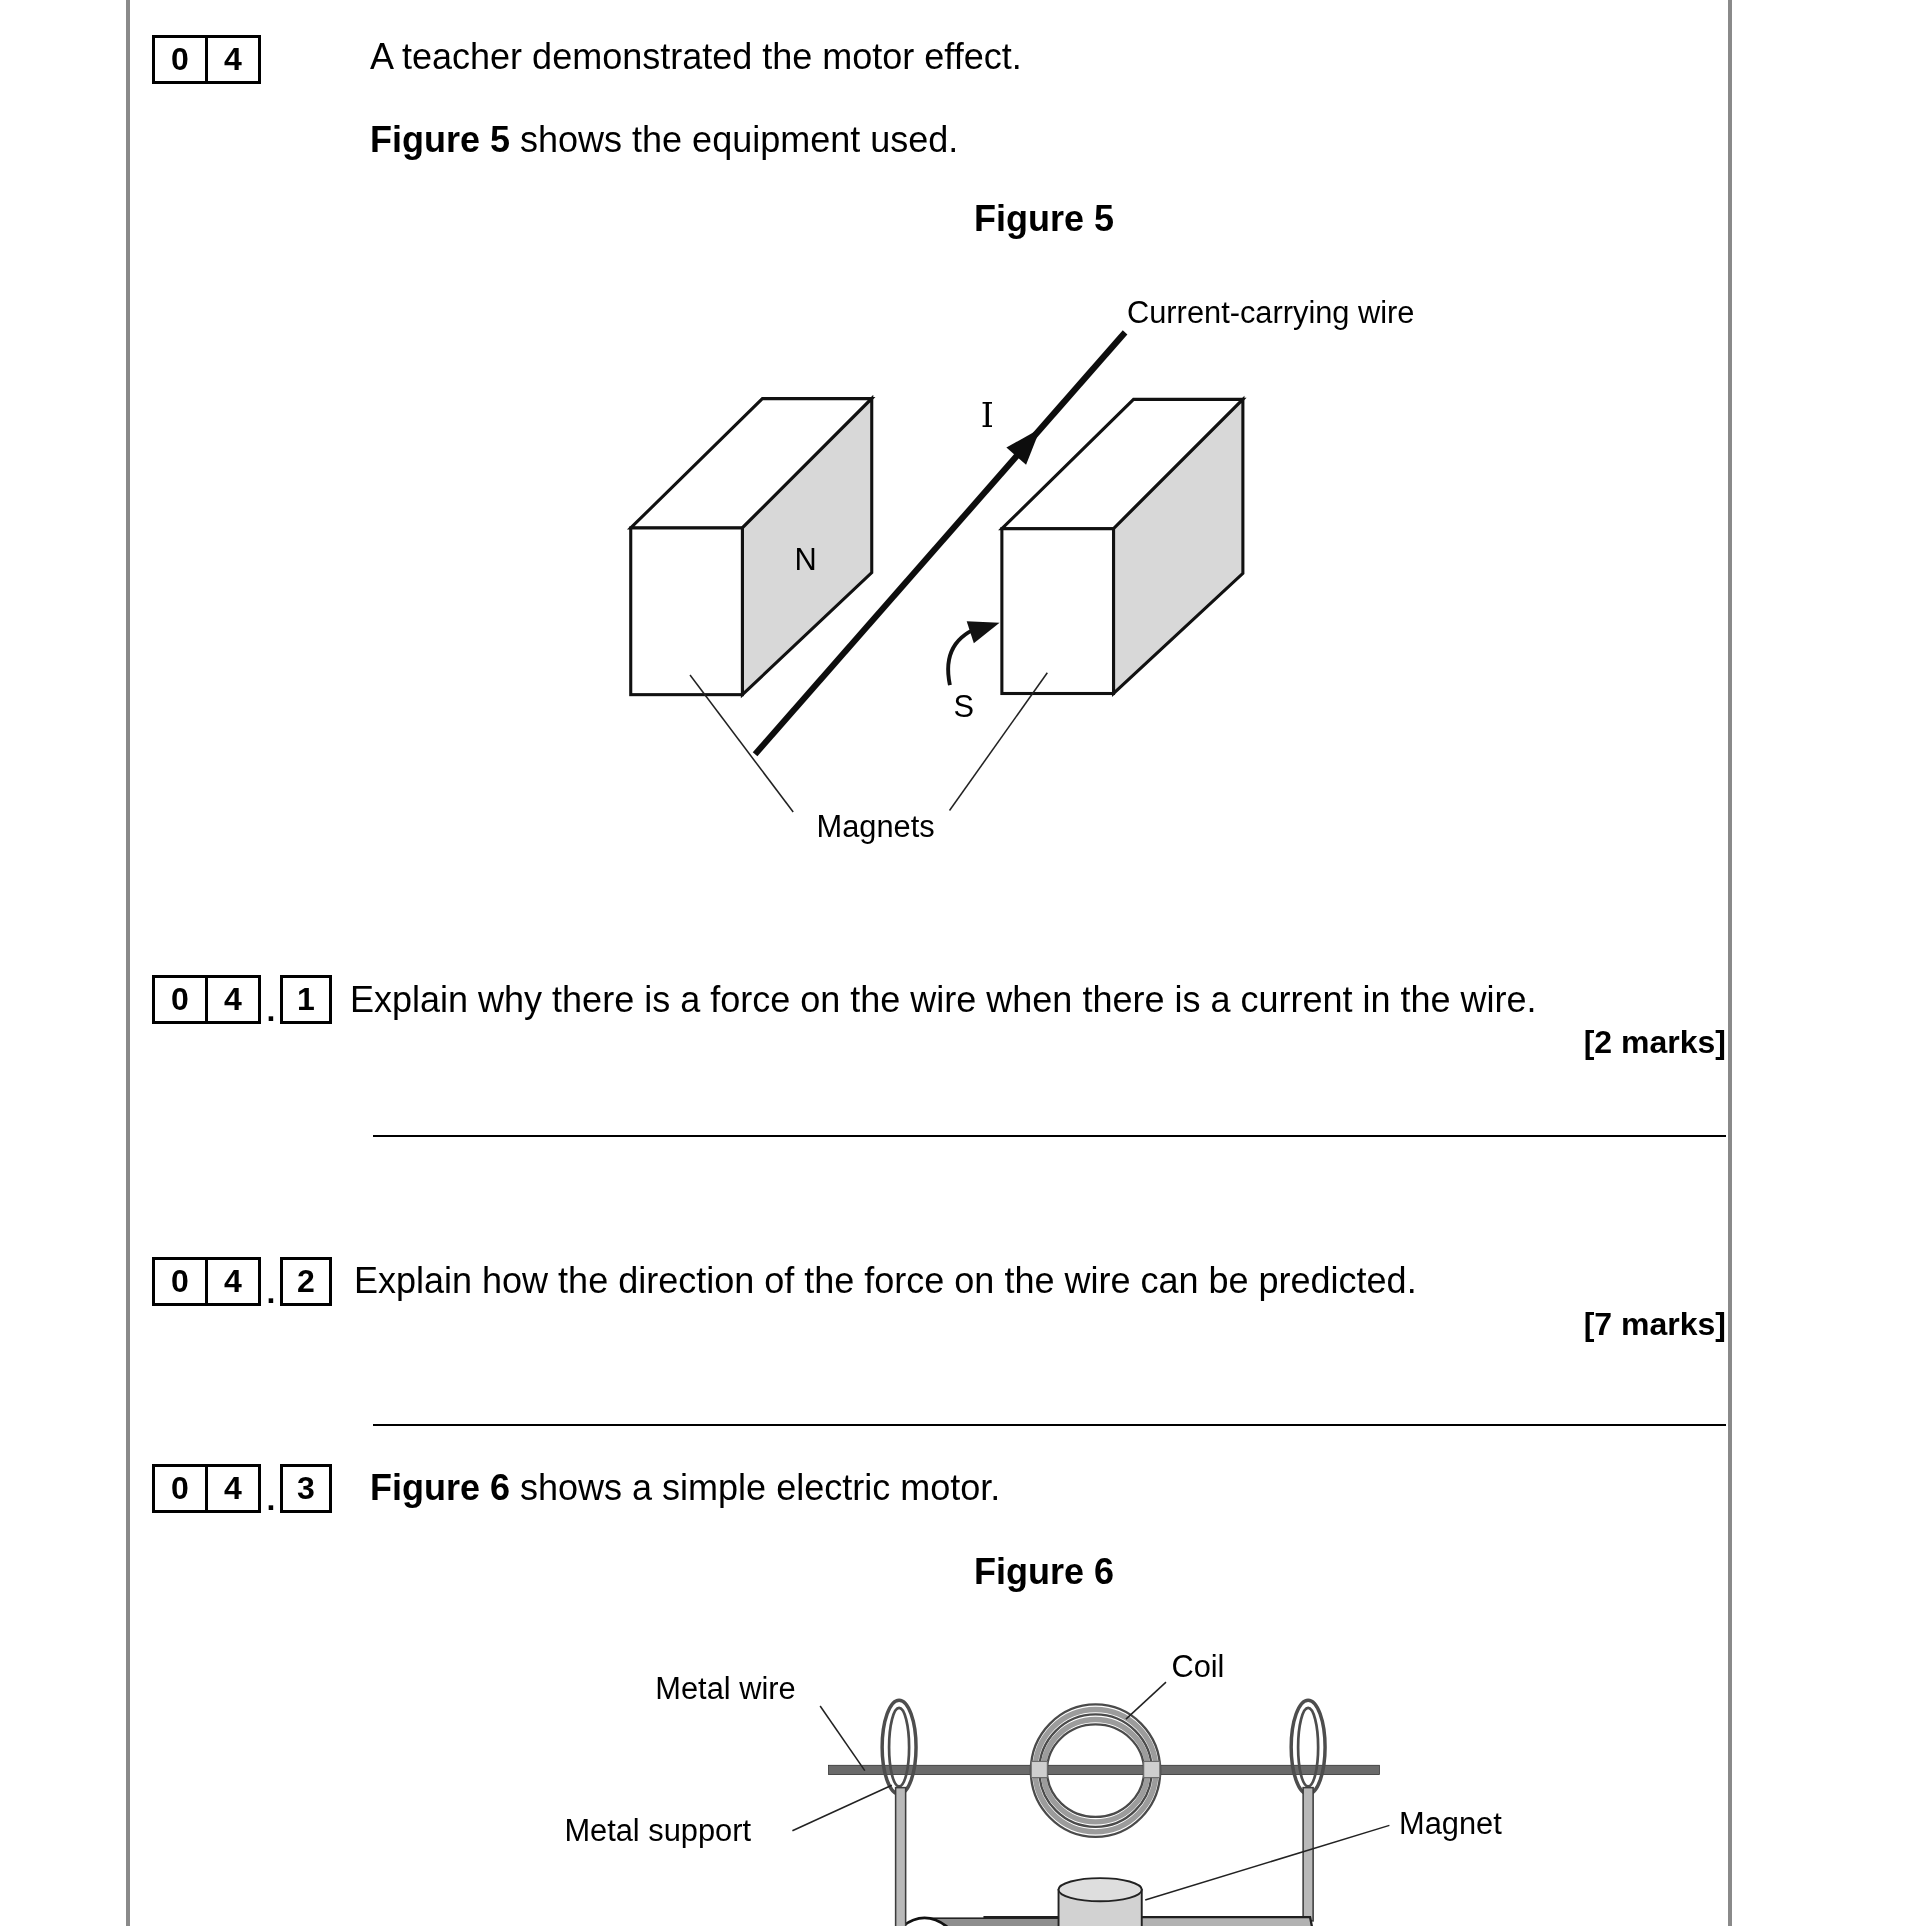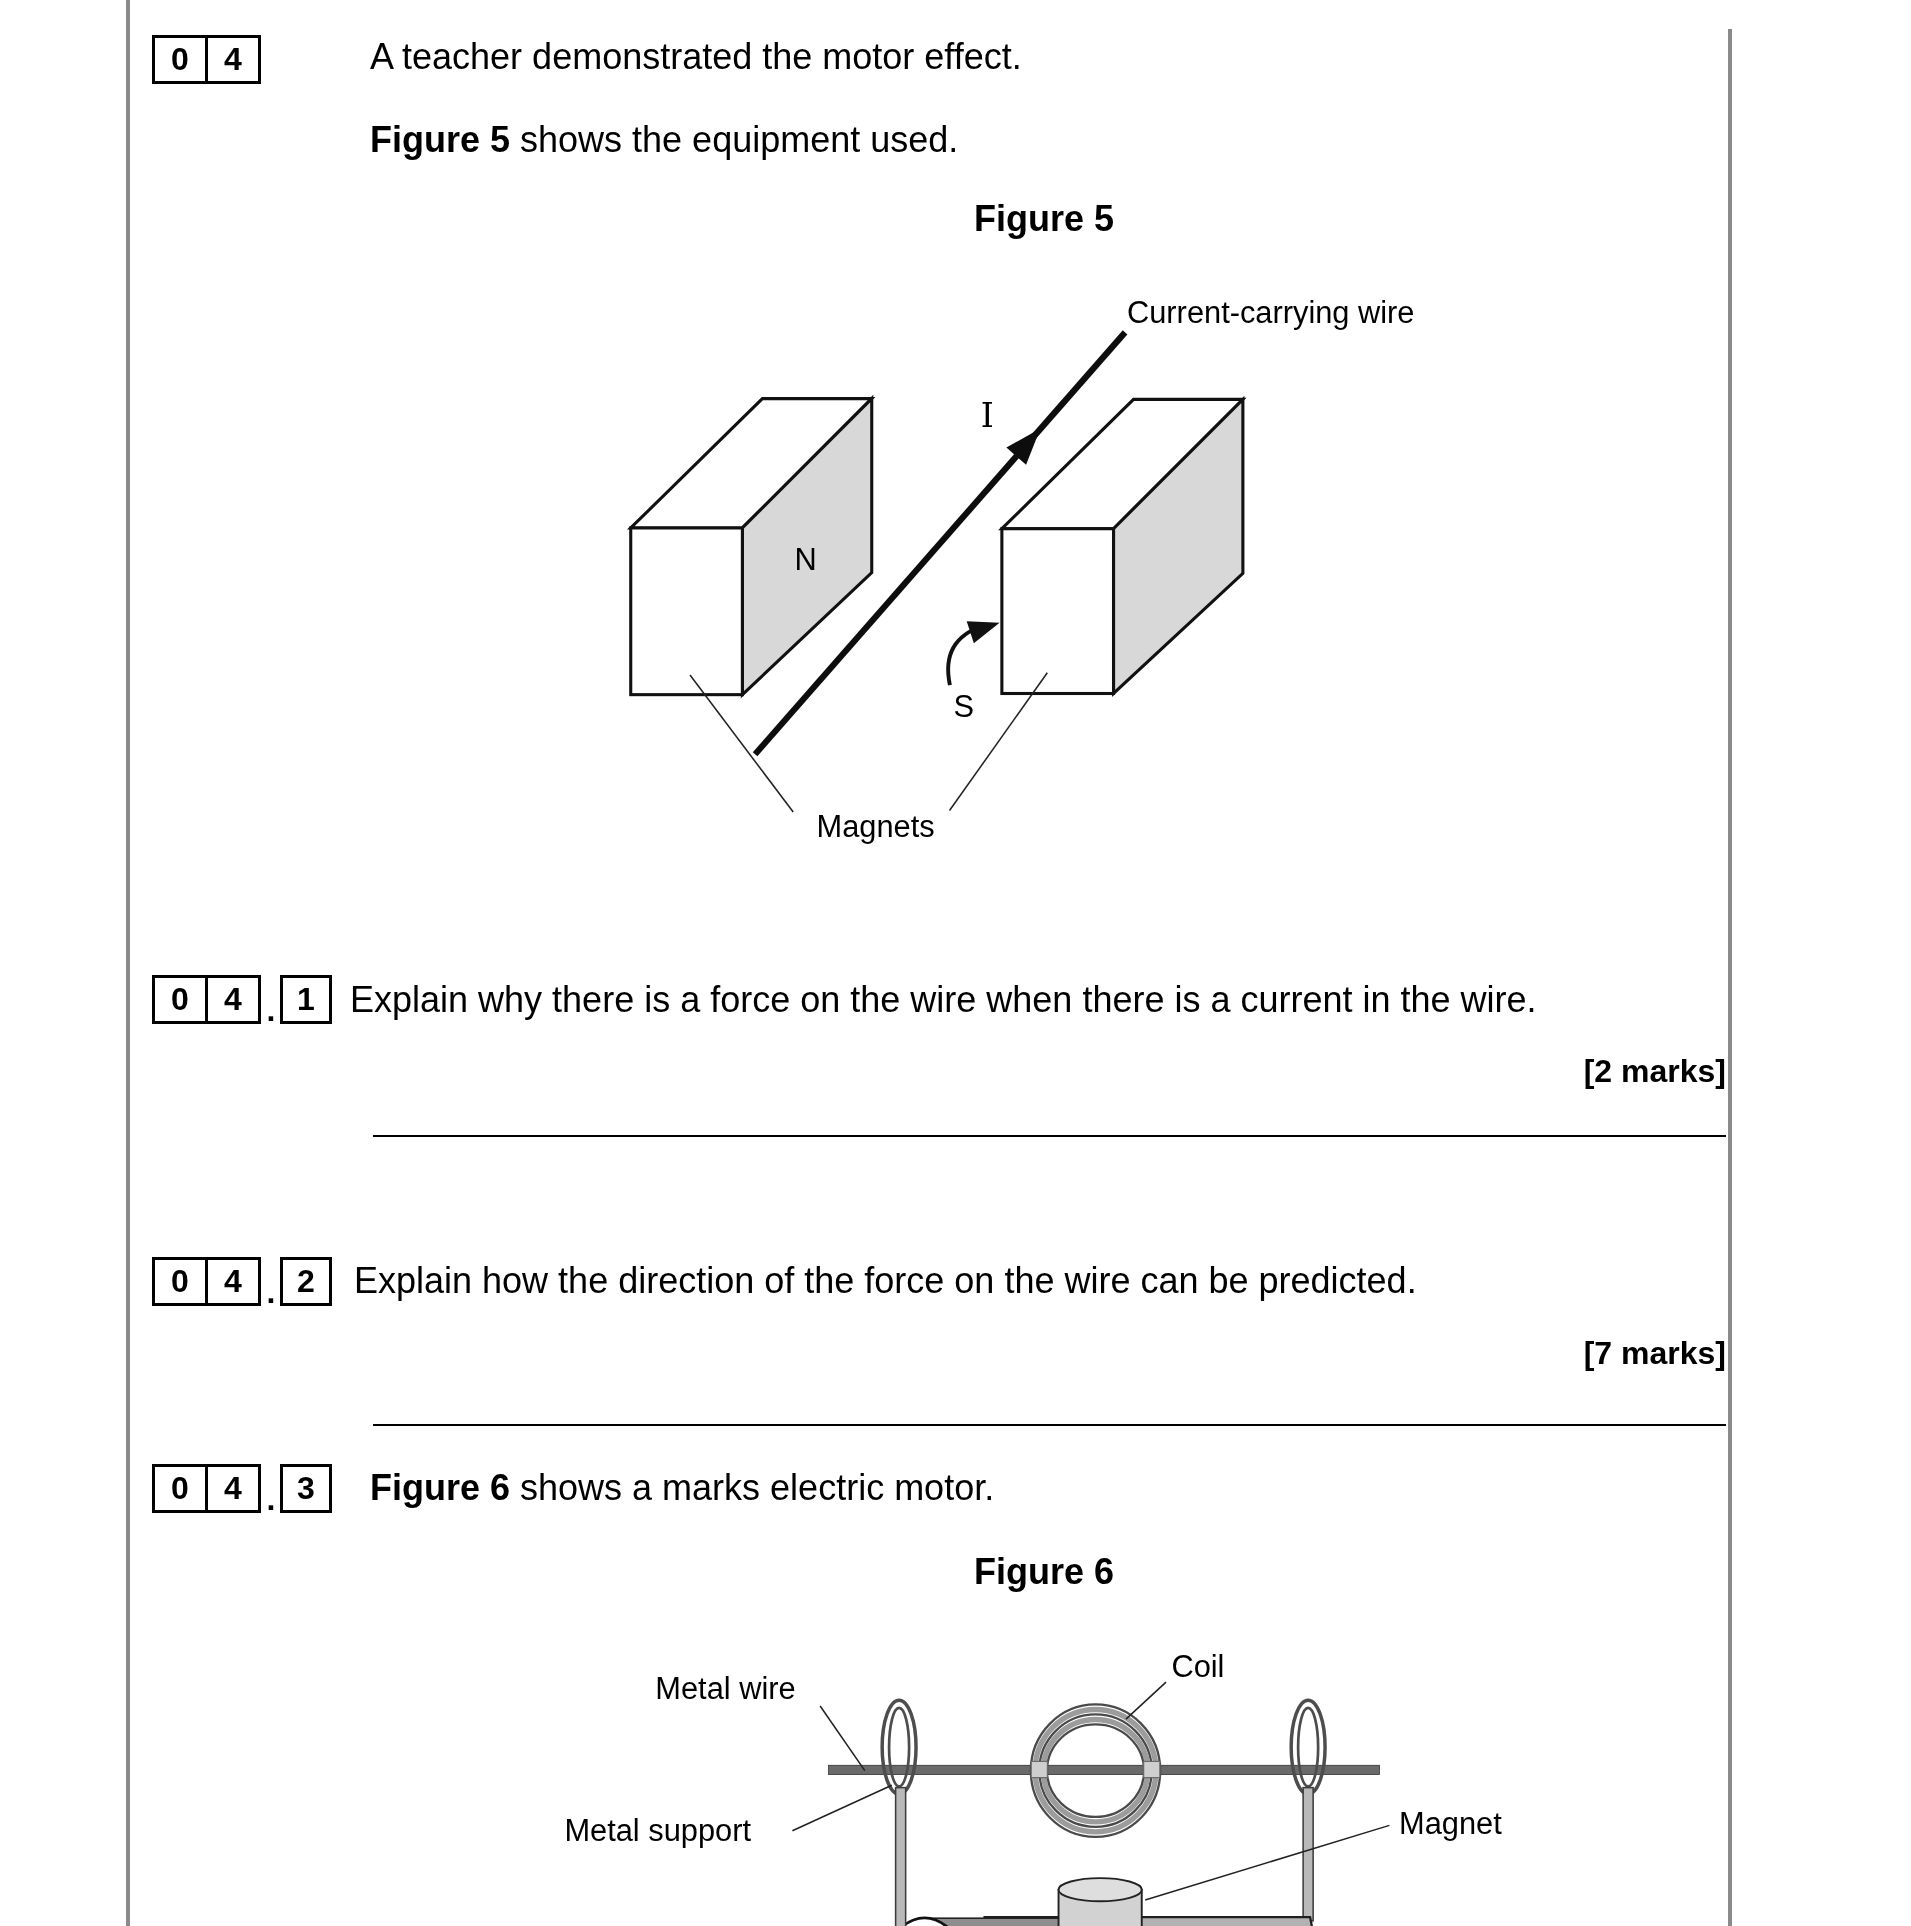--- a/index.html
+++ b/index.html
@@ -8,21 +8,21 @@
     font-family:"Liberation Sans", sans-serif; color:#000;
     overflow:hidden;
   }
   .vline { position:absolute; top:0; height:2761px; width:3.5px; background:#8a8a8a; }
   .vline.left  { left:126px; }
   .vline.right { left:1728px; }
 
   .txt { position:absolute; font-size:36px; line-height:40px; white-space:nowrap; }
   .b { font-weight:bold; }
   .center { text-align:center; }
-  .right { text-align:right;margin-top:29px; }
+  .right { text-align:right; }
   .marks { font-weight:bold; font-size:32px; }
 
   .qrow { position:absolute; display:flex; align-items:flex-end; }
   .qbox { display:flex; border:3.9px solid #000; height:49px; box-sizing:border-box; background:#fff; }
   .qcell { width:50px; display:flex; align-items:center; justify-content:center;
            font-weight:bold; font-size:32px; }
   .qcell + .qcell { border-left:3.9px solid #000; }
   .qcell.sub { width:46px; }
   .qdot { font-weight:bold; font-size:32px; line-height:27px; margin:0 4.6px 0 5.4px; }
 
@@ -113,21 +113,21 @@
 <div class="qrow" style="left:152px; top:1464px;">
   <div class="qbox">
     <div class="qcell">0</div>
     <div class="qcell">4</div>
   </div>
   <div class="qdot">.</div>
   <div class="qbox">
     <div class="qcell sub">3</div>
   </div>
 </div>
-<div class="txt" style="left:370px; top:1468px;"><span class="b">Figure 6</span><span> shows a marks electric motor.</span></div>
+<div class="txt" style="left:370px; top:1468px;"><span class="b">Figure 6</span><span> shows a simple electric motor.</span></div>
 
 <div class="txt b center" style="left:370px; top:1552px; width:1348px;">Figure 6</div>
 
 <svg style="left:559px; top:1645px;" width="986" height="551" viewBox="1450 4270 2560 1430">
 
   <rect x="2150" y="4582" width="1430" height="24" fill="#6a6a6a" stroke="#2e2e2e" stroke-width="2"></rect>
 
   <g>
     <ellipse cx="2333" cy="4535" rx="44" ry="122" fill="none" stroke="#4d4d4d" stroke-width="9"></ellipse>
     <ellipse cx="2333" cy="4535" rx="26" ry="102" fill="none" stroke="#4d4d4d" stroke-width="7"></ellipse>

